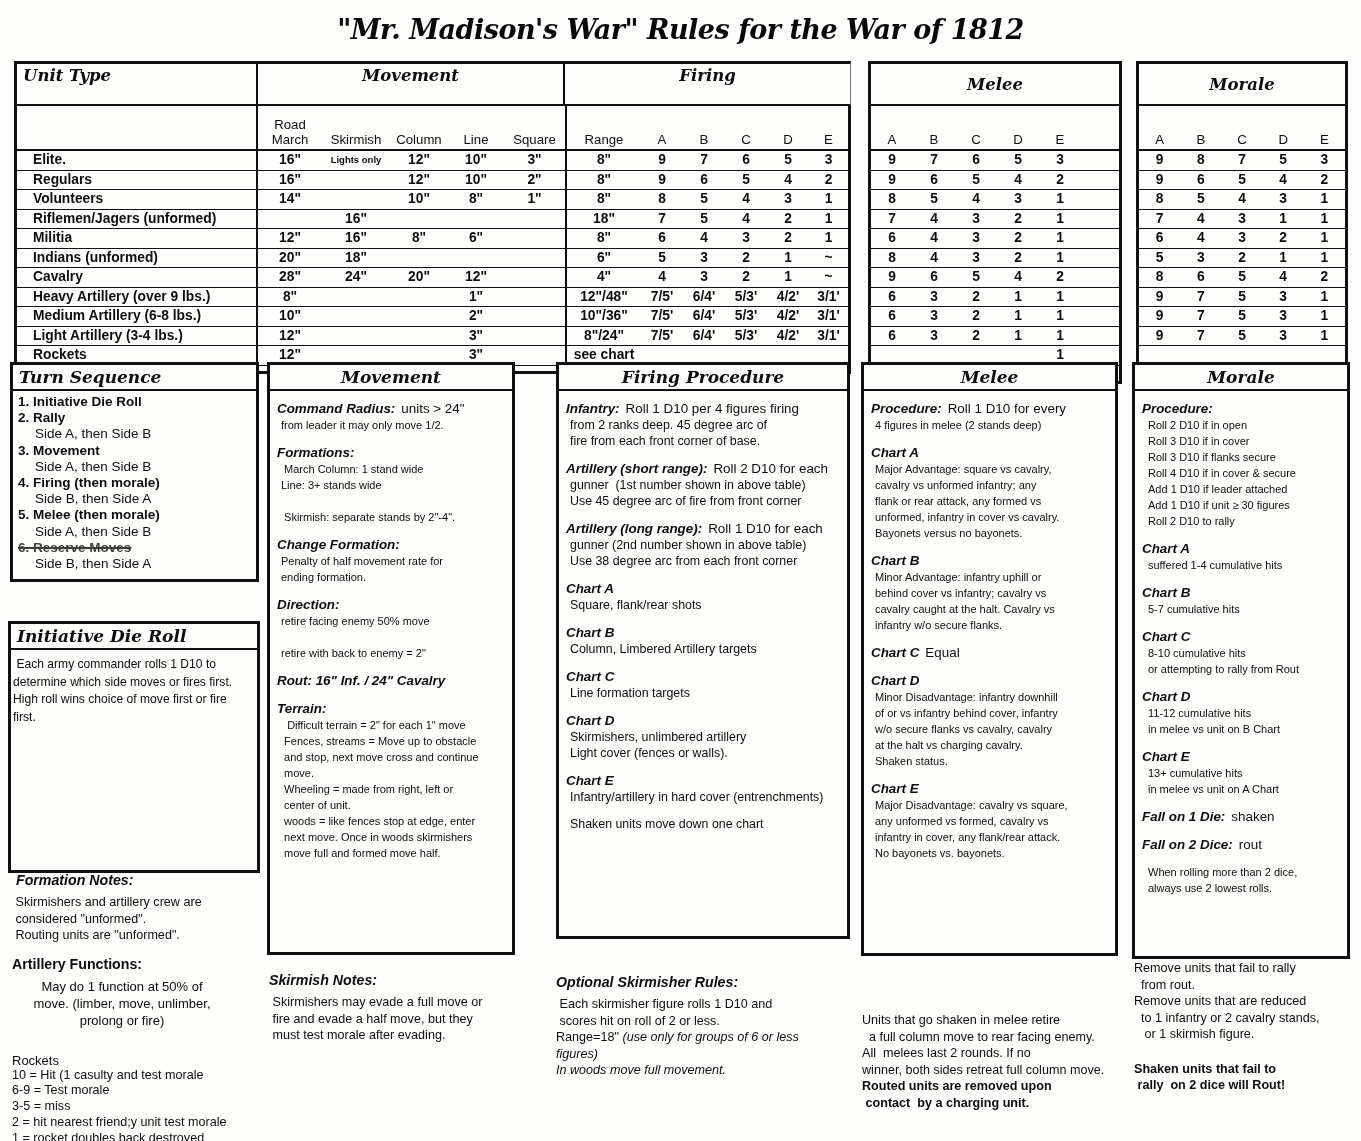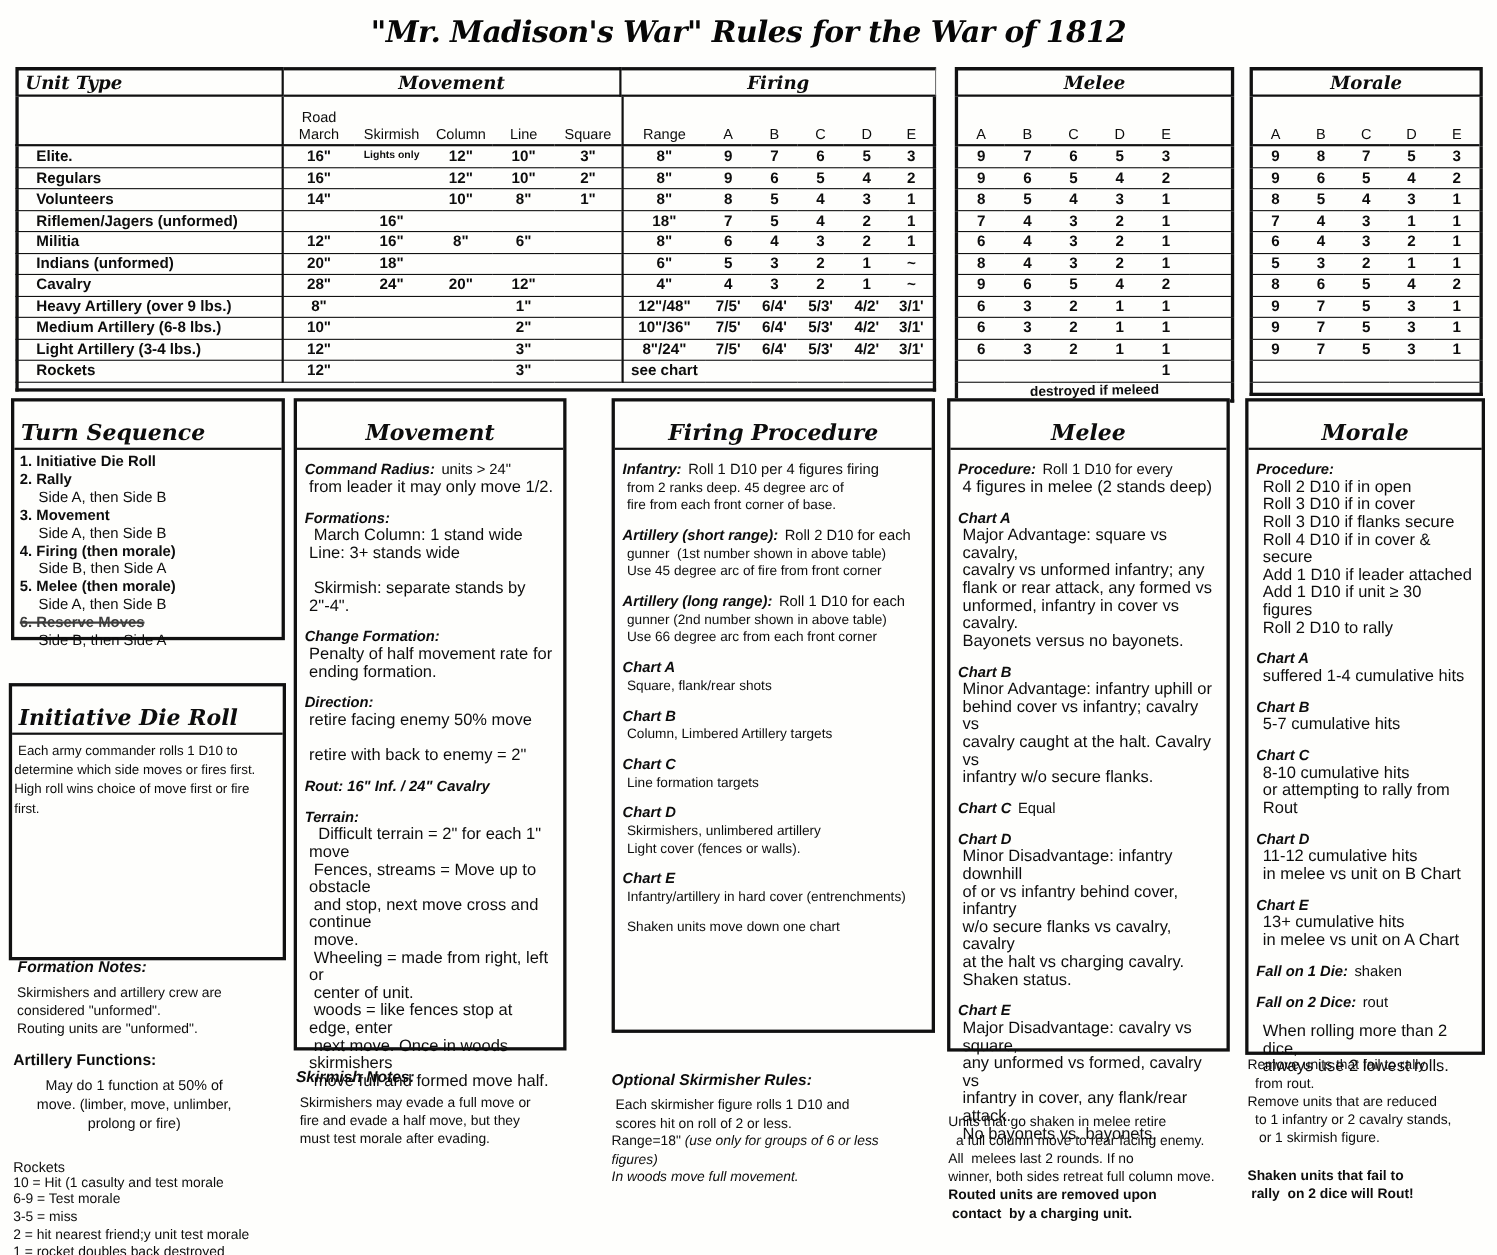--- a/index.html
+++ b/index.html
@@ -27,21 +27,21 @@
   .w-road  { width: 64px; } .w-skirm { width: 68px; } .w-col { width: 58px; }
   .w-line  { width: 56px; } .w-sq    { width: 61px; }
   .w-range { width: 76px; } .w-f     { width: 42px; }
 
   .mel { width: 254px; display: flex; border-left: 3px solid #111; border-right: 3px solid #111; }
   .mor { width: 212px; display: flex; border-left: 3px solid #111; border-right: 3px solid #111; }
   .mel .mcell { width: 42px; } .mel .pad { flex: 1; }
   .mor .mcell { flex: 1; }
 
   
-  .hrow1 { height: 27px; }
+  .hrow1 { height: 45px; }
   .hrow1 .cell, .hrow1 .mel, .hrow1 .mor { border-top: 3px solid #111; border-bottom: 2px solid #111; }
   .h-name { width: 244px; border-left: 3px solid #111; border-right: 2px solid #111;
             font-size: 16.5px; padding: 2px 0 0 6px; }
   .h-mov  { width: 307px; border-right: 2px solid #111; text-align: center; font-size: 16.5px; padding-top: 2px; }
   .h-fir  { width: 286px; border-right: 1px solid #737373; text-align: center; font-size: 16.5px; padding-top: 2px; }
   .h-sub  { align-items: center; justify-content: center; }
   .h-sub .hc { width: 100%; text-align: center; font-size: 16.5px; }
 
   
   .hrow2 { height: 45px; }
@@ -70,30 +70,30 @@
   .frow { align-items: flex-start; }
   .pa-foot { width: 837px; height: 8px; border-left: 3px solid #111;
              border-right: 3px solid #111; border-bottom: 3px solid #111; }
   .mel-foot { height: 18px; border-bottom: 3px solid #111; align-items: center; justify-content: center; }
   .mel-foot .meleed { font-size: 12.5px; font-weight: bold; width: 100%; text-align: center;
                       transform: rotate(-1deg); }
   .mor-foot { height: 12px; border-bottom: 3px solid #111; }
 
   
   .box { position: absolute; border: 3px solid #111; background: #fefefc; }
-  .box-title { border-bottom: 2.5px solid #111; font-size: 20px; padding: 16px 6px 2px; }
+  .box-title { border-bottom: 2.5px solid #111; font-size: 17px; padding: 2px 6px 2px; }
   .box-title.centered { text-align: center; }
   .box-body { padding: 9px 8px 0 7px; }
 
   .sec { margin-bottom: 11px; }
   .sec-head { font-size: 13.4px; line-height: 17px; }
   .sh { font-weight: bold; font-style: italic; }
   .si { margin-left: 6px; }
   .sh:empty, .si:empty { display: none; }
-  .sb { white-space: pre-wrap; font-size: 15px; line-height: 16px; padding-left: 4px; }
+  .sb { white-space: pre-wrap; font-size: 11px; line-height: 16px; padding-left: 4px; }
   .sb:empty { display: none; }
   .box-firing .sb { font-size: 12.4px; }
   .box-morale .sb { padding-left: 6px; }
 
   
   .ts-item .ts-main { font-weight: bold; font-size: 13.5px; line-height: 16.2px; }
   .ts-item .ts-sub  { font-size: 13.5px; line-height: 16.2px; padding-left: 17px; }
   .ts-sub:empty { display: none; }
   .ts-item:nth-child(6) .ts-main { text-decoration: line-through; text-decoration-thickness: 2px; opacity: .8; }
 
@@ -625,21 +625,21 @@
 fire from each front corner of base.</div>
         </div>
         <div class="sec">
           <div class="sec-head"><span class="sh">Artillery (short range):</span><span class="si">Roll 2 D10 for each</span></div>
           <div class="sb">gunner  (1st number shown in above table)
 Use 45 degree arc of fire from front corner</div>
         </div>
         <div class="sec">
           <div class="sec-head"><span class="sh">Artillery (long range):</span><span class="si">Roll 1  D10 for  each</span></div>
           <div class="sb">gunner (2nd number shown in above table)
-Use 66 degree arc from each front corner</div>
+Use 38 degree arc from each front corner</div>
         </div>
         <div class="sec">
           <div class="sec-head"><span class="sh">Chart A</span></div>
           <div class="sb">Square, flank/rear shots</div>
         </div>
         <div class="sec">
           <div class="sec-head"><span class="sh">Chart B</span></div>
           <div class="sb">Column, Limbered Artillery targets</div>
         </div>
         <div class="sec">

